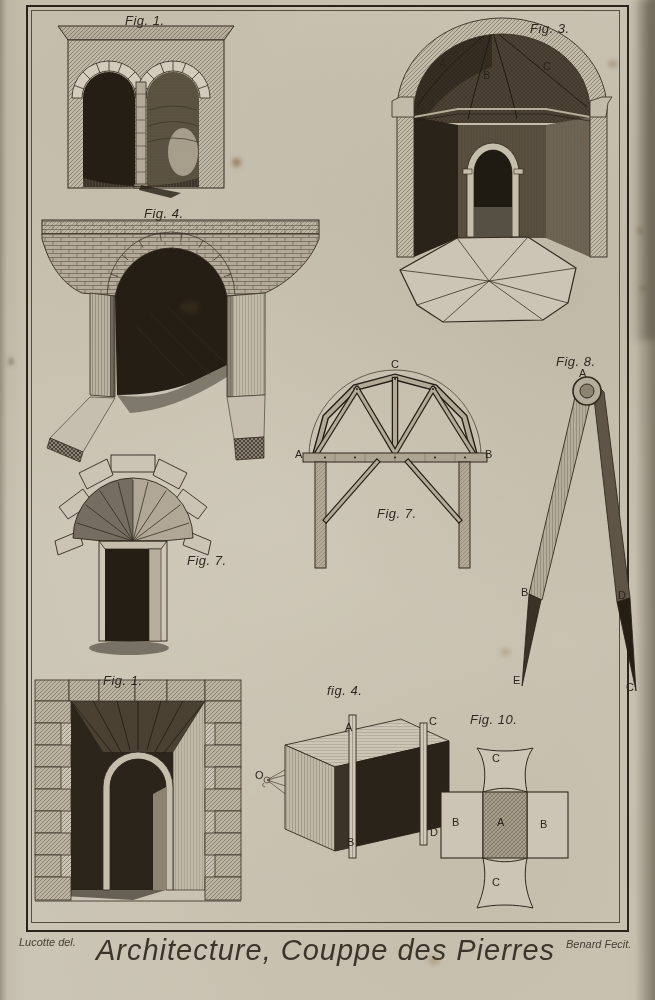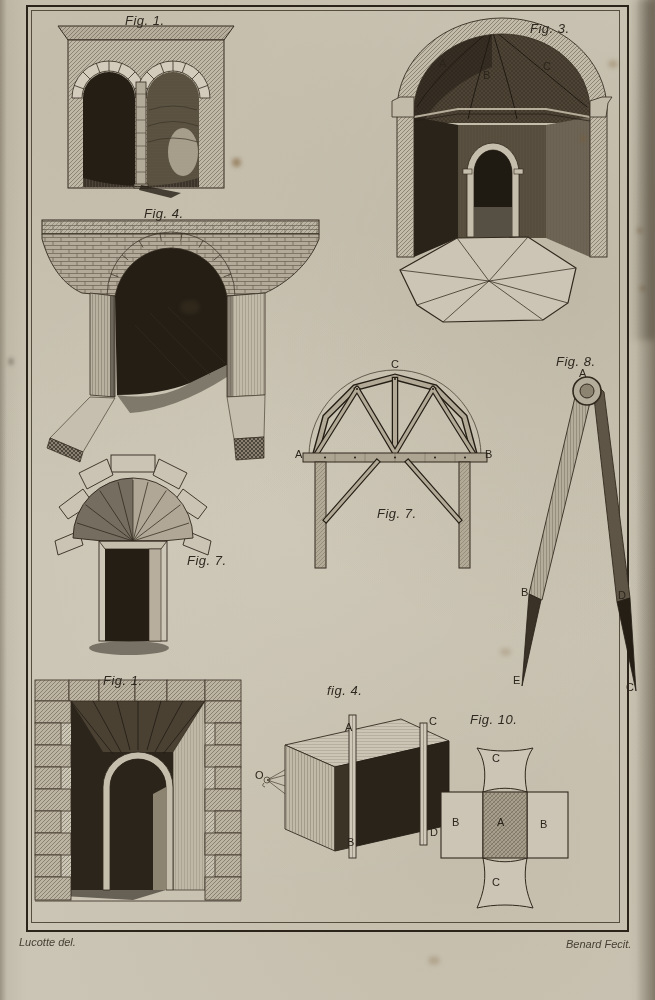--- a/index.html
+++ b/index.html
@@ -368,20 +368,21 @@
       </g>
     </svg>
     <span class="fig-label" style="left:38px;top:0px">Fig. 10.</span>
     <span class="lt" style="left:60px;top:40px">C</span>
     <span class="lt" style="left:20px;top:104px">B</span>
     <span class="lt" style="left:65px;top:104px">A</span>
     <span class="lt" style="left:108px;top:106px">B</span>
     <span class="lt" style="left:60px;top:164px">C</span>
   </div>
 
+  <div class="plate-caption">Architecture, Couppe des Pierres</div>
   <div class="credit credit-left">Lucotte del.</div>
   <div class="credit credit-right">Benard Fecit.</div>
 
   <div class="stain" style="left:232px;top:158px;width:9px;height:9px;background:rgba(122,90,48,.55)"></div>
   <div class="stain" style="left:580px;top:136px;width:6px;height:6px;background:rgba(122,90,48,.4)"></div>
   <div class="stain" style="left:637px;top:228px;width:5px;height:5px;background:rgba(122,90,48,.5)"></div>
   <div class="stain" style="left:640px;top:286px;width:5px;height:5px;background:rgba(122,90,48,.45)"></div>
   <div class="stain" style="left:500px;top:648px;width:11px;height:8px;background:rgba(122,90,48,.22)"></div>
   <div class="stain" style="left:428px;top:956px;width:12px;height:9px;background:rgba(122,90,48,.25)"></div>
   <div class="stain" style="left:180px;top:300px;width:20px;height:14px;background:rgba(140,115,75,.12)"></div>

